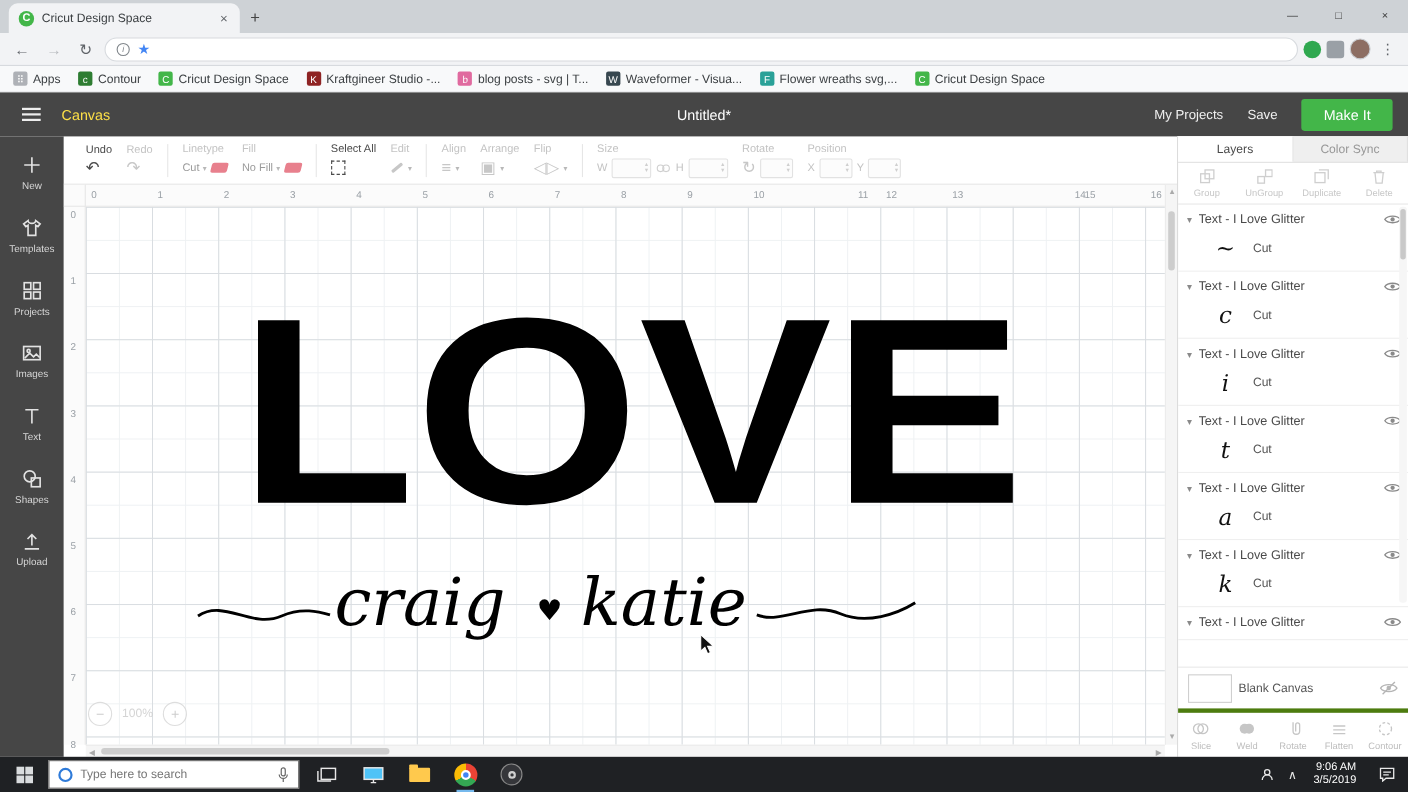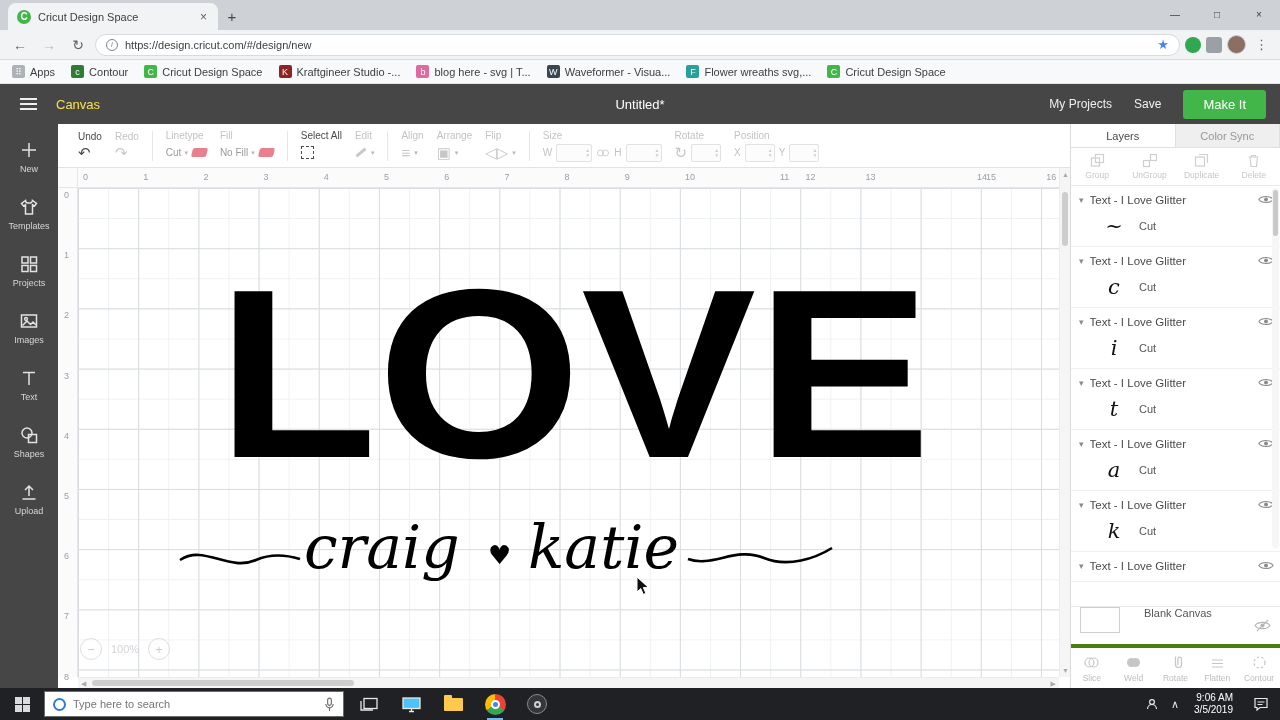--- a/index.html
+++ b/index.html
@@ -107,35 +107,35 @@
 .rlist{flex:1;overflow:hidden}
 .layer{border-bottom:1px solid #efefef;padding:3px 6px 5px 8px}
 .layer-head{display:flex;align-items:center;gap:6px;height:21px}
 .chev{color:#8a8a8a;font-size:9px}
 .layer-title{font-size:11.5px;color:#4a4a4a;flex:1;white-space:nowrap;overflow:hidden}
 .eye{display:flex;align-items:center}
 .layer-sub{display:flex;align-items:center;gap:10px;padding:1px 0 0 20px}
 .thumb-box{width:30px;height:30px;display:flex;align-items:center;justify-content:center}
 .thumb-glyph{font-family:"DejaVu Serif",serif;font-style:italic;font-size:21px;color:#111}
 .op{font-size:11px;color:#555}
-.blank-row{height:38px;display:flex;gap:24px;padding:0 9px;border-top:1px solid #e8e8e8;flex:0 0 auto}
+.blank-row{height:38px;display:flex;align-items:center;gap:6px;padding:0 9px;border-top:1px solid #e8e8e8;flex:0 0 auto}
 .blank-thumb{width:40px;height:26px;border:1px solid #cfcfcf;background:#fff}
 .blank-label{font-size:11px;color:#555;flex:1}
 .rtools{height:44px;border-top:4px solid #4d7c0f;display:flex;align-items:center;flex:0 0 auto}
 .rtool{flex:1;display:flex;flex-direction:column;align-items:center;gap:2px;color:#bdbdbd;font-size:8.5px}
 .rtool svg{stroke:#c6c6c6;fill:none;stroke-width:1.2}
 .rscroll{position:absolute;right:1px;top:64px;width:7px;height:360px;background:#f6f6f6;border-radius:3px}
 .rscroll .thumb{position:absolute;top:2px;left:1px;right:1px;height:46px;background:#c9c9c9;border-radius:3px}
 
 
 .taskbar{position:absolute;left:0;right:0;bottom:0;height:32px;background:#1f2124;display:flex;align-items:center;color:#fff;z-index:20}
 .tb-start{width:44px;height:100%;display:flex;align-items:center;justify-content:center}
 .win-logo{display:grid;grid-template-columns:7px 7px;grid-template-rows:7px 7px;gap:1px}
 .win-logo i{background:#d9dcde;display:block}
-.tb-search{width:300px;height:26px;background:#fff;border:1px solid #6b6b6b;display:flex;align-items:center;gap:7px;padding:0 8px;margin-right:4px}
+.tb-search{width:228px;height:26px;background:#fff;border:1px solid #6b6b6b;display:flex;align-items:center;gap:7px;padding:0 8px;margin-right:4px}
 .cortana-ring{width:13px;height:13px;border:2px solid #2f7bd9;border-radius:50%;flex:0 0 auto}
 .tsearch-input{border:none;outline:none;flex:1;font-size:11px;color:#555;background:transparent;font-family:"Liberation Sans",sans-serif}
 .tsearch-input::placeholder{color:#757575}
 .tb-ico{width:42px;height:100%;display:flex;align-items:center;justify-content:center;position:relative}
 .tb-ico svg{stroke:#e8e8e8;fill:none;stroke-width:1.3}
 .folder{width:19px;height:13px;background:#ffc94d;border-radius:1px;position:relative}
 .folder::before{content:"";position:absolute;top:-3px;left:0;width:8px;height:4px;background:#ffc94d;border-radius:1px 1px 0 0}
 .chrome-ico{width:21px;height:21px;border-radius:50%;background:conic-gradient(#ea4335 0 120deg,#34a853 120deg 240deg,#fbbc05 240deg 360deg);display:flex;align-items:center;justify-content:center}
 .chrome-ico i{width:9px;height:9px;background:#4285f4;border:2px solid #fff;border-radius:50%;display:block}
 .runline{position:absolute;bottom:0;left:13px;width:16px;height:2px;background:#76b9ed}
@@ -165,21 +165,20 @@
       <span>×</span>
     </div>
   </div>
 
   <div class="navbar">
     <span class="navbtn">←</span>
     <span class="navbtn dis">→</span>
     <span class="navbtn">↻</span>
     <div class="omnibox">
       <span class="info-i">i</span>
-      <span class="omni-url">https://design.cricut.com/#/design/new</span>
       <span class="omni-star">★</span>
     </div>
     <span class="ext-ico ext-green"></span>
     <span class="ext-ico ext-gray"></span>
     <span class="avatar"></span>
     <span class="kebab">⋮</span>
   </div>
 
   <div class="bookmarks">
 
@@ -208,21 +207,21 @@
         <span class="bm-ico" style="background: rgb(142, 35, 35);">
           <span>K</span>
         </span>
         <span class="bm-label">Kraftgineer Studio -...</span>
       </div>
 
       <div class="bm">
         <span class="bm-ico" style="background: rgb(224, 106, 159);">
           <span>b</span>
         </span>
-        <span class="bm-label">blog here - svg | T...</span>
+        <span class="bm-label">blog posts - svg | T...</span>
       </div>
 
       <div class="bm">
         <span class="bm-ico" style="background: rgb(55, 71, 79);">
           <span>W</span>
         </span>
         <span class="bm-label">Waveformer - Visua...</span>
       </div>
 
       <div class="bm">

